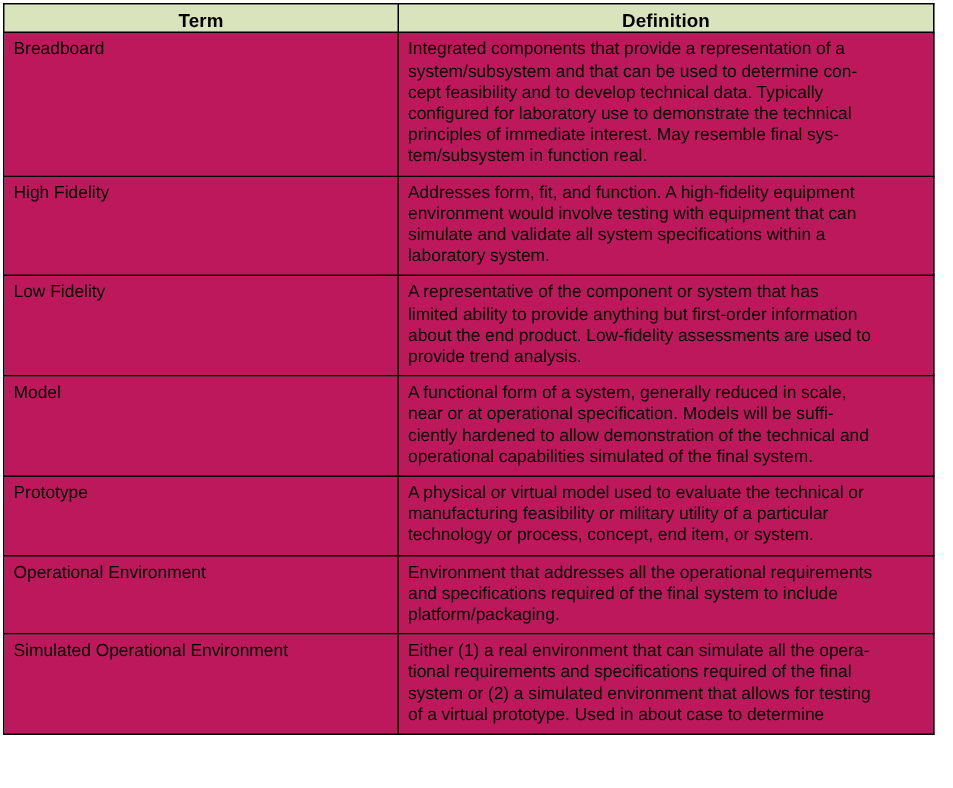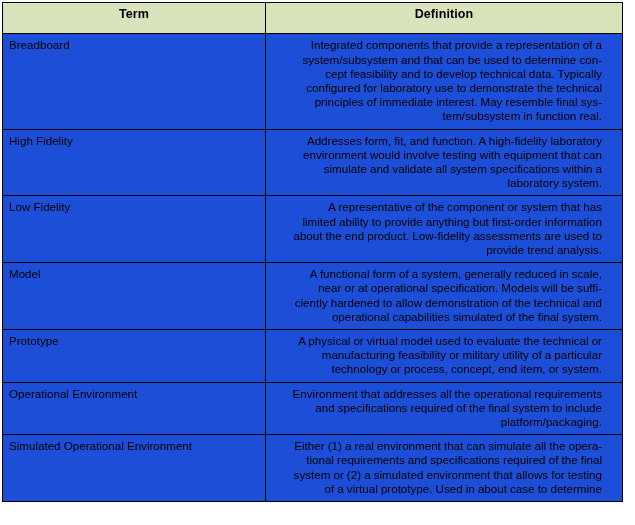--- a/index.html
+++ b/index.html
@@ -28,37 +28,37 @@
   }
   table.glossary col.c-term { width: 263px; }
   table.glossary col.c-def  { width: 357px; }
 
   table.glossary th {
     background: #d9e3bc;
     border: 1.5px solid #000000;
     font-size: 12.5px;
     font-weight: bold;
     text-align: center;
-    padding: 4px 4px 12px 4px;
+    padding: 4px 4px 0 4px;
     line-height: 1.15;
     letter-spacing: 0.1px;
   }
   table.glossary td {
     border: 1.2px solid #000000;
-    background: #1d4ed8;
+    background: #be185d;
     vertical-align: top;
     font-size: 11.6px;
     line-height: 14.2px;
-    padding: 4px 20px 5px 6px;
+    padding: 4px 5px 5px 6px;
   }
   td.term-cell {
     white-space: nowrap;
   }
   td.def-cell {
-    text-align: right;
+    text-align: left;
     hyphens: manual;
     word-spacing: -0.1px;
   }
   .def-cell .ln { display: block; }
 </style>
 </head>
 <body>
 
 <div id="table-wrap">
   <table class="glossary">
@@ -80,21 +80,21 @@
             <span class="ln">system/subsystem and that can be used to determine con-</span>
             <span class="ln">cept feasibility and to develop technical data. Typically</span>
             <span class="ln">configured for laboratory use to demonstrate the technical</span>
             <span class="ln">principles of immediate interest. May resemble final sys-</span>
             <span class="ln">tem/subsystem in function real.</span>
           </td>
         </tr>
         <tr>
           <td class="term-cell">High Fidelity</td>
           <td class="def-cell">
-            <span class="ln">Addresses form, fit, and function. A high-fidelity laboratory</span>
+            <span class="ln">Addresses form, fit, and function. A high-fidelity equipment</span>
             <span class="ln">environment would involve testing with equipment that can</span>
             <span class="ln">simulate and validate all system specifications within a</span>
             <span class="ln">laboratory system.</span>
           </td>
         </tr>
         <tr>
           <td class="term-cell">Low Fidelity</td>
           <td class="def-cell">
             <span class="ln">A representative of the component or system that has</span>
             <span class="ln">limited ability to provide anything but first-order information</span>

